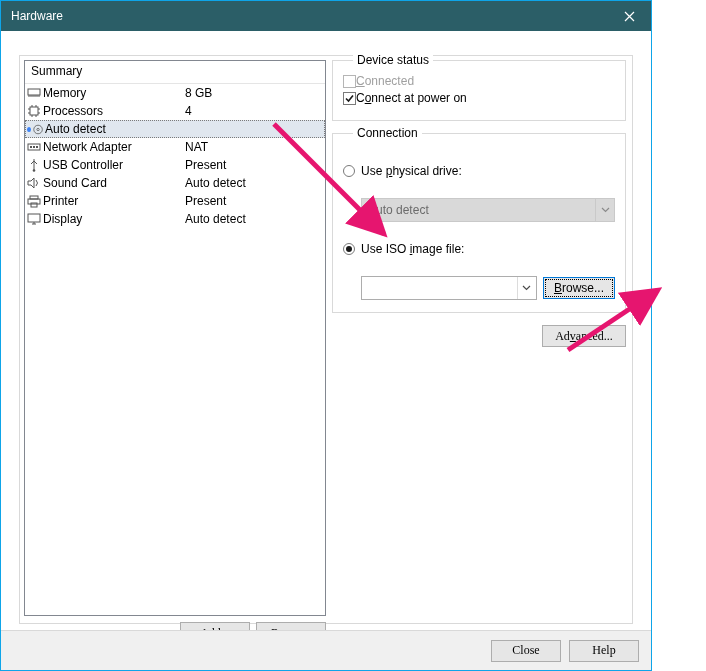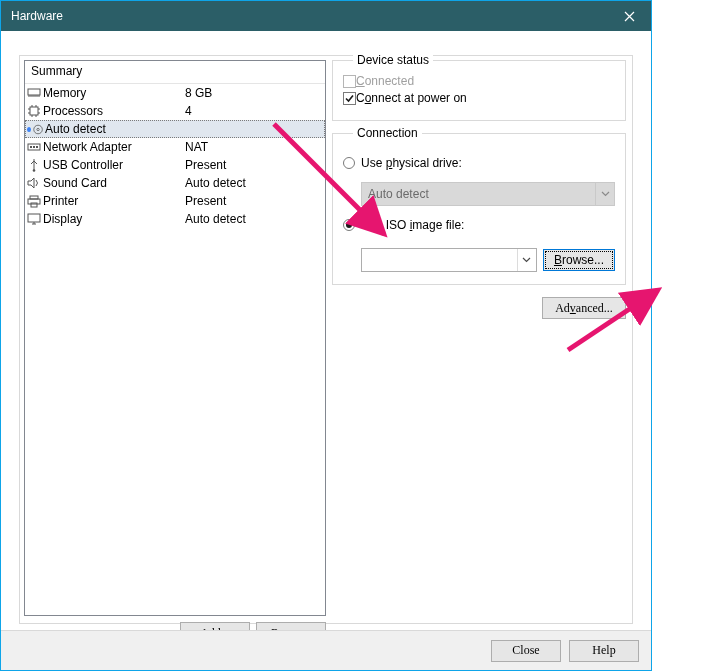--- a/index.html
+++ b/index.html
@@ -29,21 +29,21 @@
   .btn{min-width:70px;height:22px;border:1px solid #adadad;background:#e6e6e6;font-family:Liberation Serif, serif;font-size:12px;padding:0 10px;cursor:pointer}
   .btn .u{text-decoration:underline}
   .right{position:absolute;top:4px;left:312px;right:6px}
   .grp{border:1px solid #d9d9d9;margin:0 0 12px 0;padding:10px 10px 12px 10px;position:relative}
   .grp .legend{position:absolute;top:-8px;left:20px;background:#fff;padding:0 4px;font-size:12px;color:#000}
   .chkline{display:flex;align-items:center;gap:0;margin:3px 0}
   .chkbox{width:13px;height:13px;border:1px solid #7a7a7a;display:inline-flex;align-items:center;justify-content:center;box-sizing:border-box;background:#fff}
   .chkbox.disabled{border-color:#b5b5b5}
   .chkbox svg{display:block}
   .lbl-disabled{color:#a0a0a0}
-  .radioline{display:flex;align-items:center;gap:6px;margin:12px 0}
+  .radioline{display:flex;align-items:center;gap:6px;margin:20px 0}
   .radio{width:12px;height:12px;border:1px solid #7a7a7a;border-radius:50%;display:inline-flex;align-items:center;justify-content:center;box-sizing:border-box;background:#fff}
   .radio .dotin{width:6px;height:6px;background:#1a1a1a;border-radius:50%}
   .combo{display:flex;align-items:center;height:22px;border:1px solid #adadad;background:#fff}
   .combo .txt{flex:1;padding:0 6px;font-size:12px}
   .combo .caret{width:18px;height:100%;display:flex;align-items:center;justify-content:center;border-left:1px solid #dcdcdc}
   .combo.dis{background:#d9d9d9;border-color:#c9c9c9}
   .combo.dis .txt{color:#6b6b6b}
   .combo.dis .caret{border-left-color:#c9c9c9}
   .isorow{display:flex;gap:6px;margin:16px 0 0 18px;align-items:center}
   .browse{height:22px;border:1px solid #0078d7;background:#e6e6e6;font-family:inherit;font-size:12px;padding:0 10px;cursor:pointer;outline:1px dotted #000;outline-offset:-3px}

